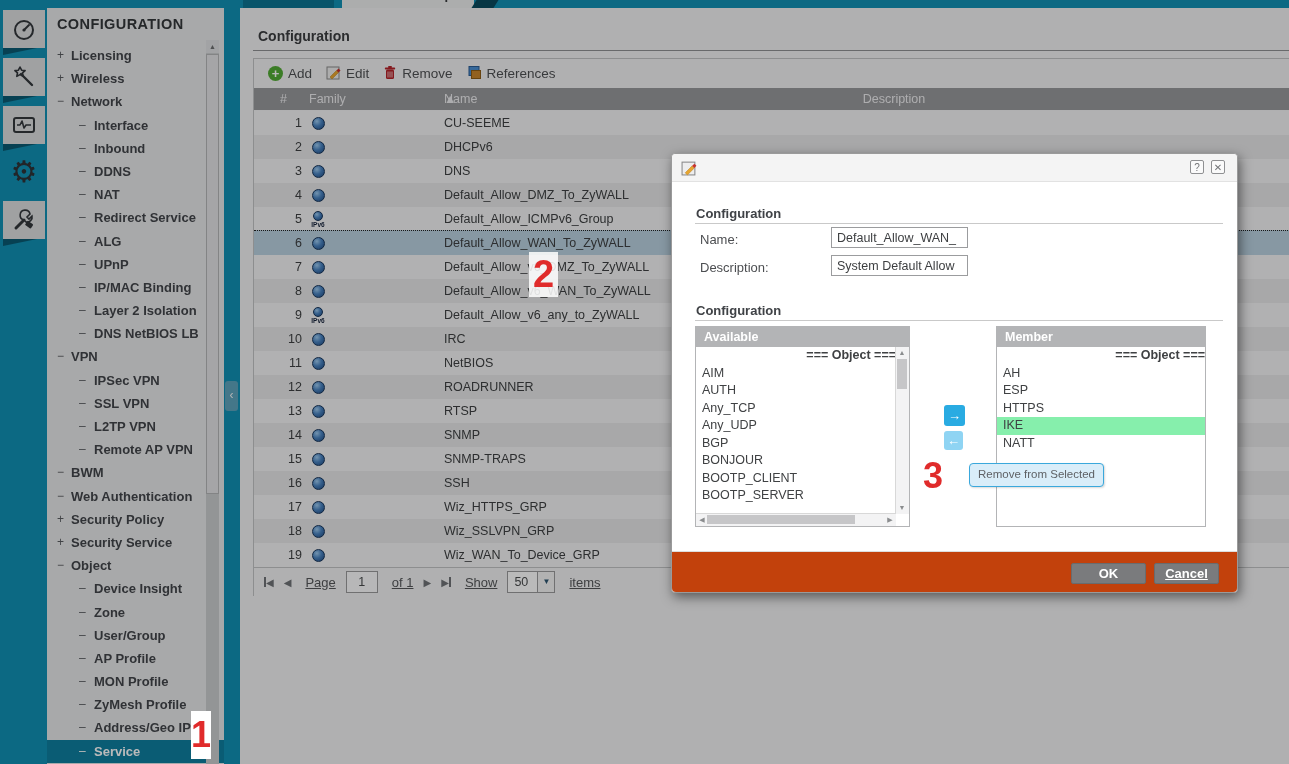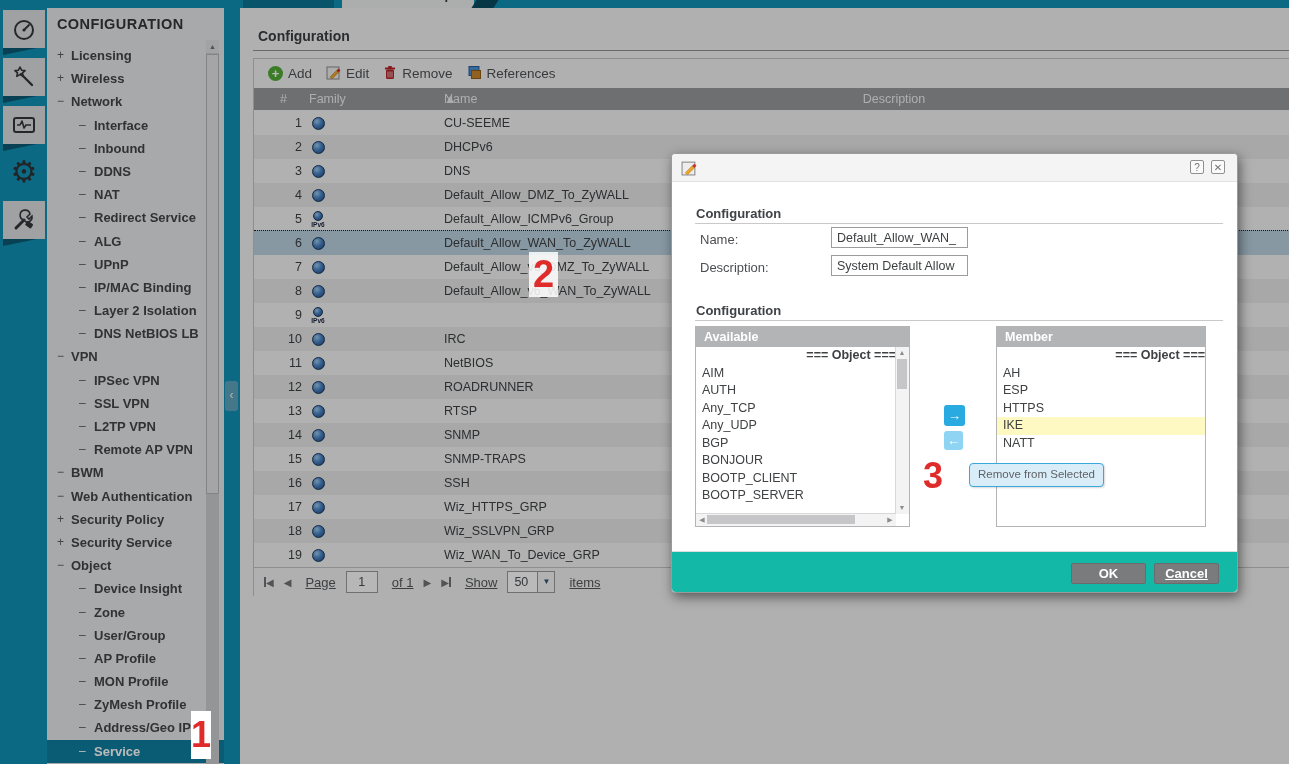--- a/index.html
+++ b/index.html
@@ -97,38 +97,38 @@
              padding:0 5px;box-sizing:border-box;font-family:inherit;}
   .listbox{position:absolute;top:172px;width:215px;height:201px;border:1px solid #b3b4b6;box-sizing:border-box;background:#fff;}
   .lb-avail{left:23px;}
   .lb-member{left:324px;width:210px;padding-left:42px;}
   .lb-head{position:absolute;left:0;right:0;top:0;height:20px;background:#b3b4b6;color:#fff;font-size:12.5px;font-weight:bold;
            line-height:20px;padding-left:8px;}
   .lb-items{position:absolute;left:0;top:20px;right:0;bottom:0;overflow:hidden;}
   .lb-avail .lb-items{right:13px;bottom:12px;}
   .lb-row{height:17.5px;line-height:17.5px;font-size:12.5px;color:#3f4143;padding-left:6px;white-space:nowrap;cursor:default;}
   .lb-row.grp{text-align:right;padding-left:0;font-weight:bold;}
-  .lb-row.sel{background:#fef9c3;}
+  .lb-row.sel{background:#86efac;}
   .vscroll{position:absolute;top:20px;right:0;bottom:12px;width:13px;background:#f3f3f4;border-left:1px solid #d8d8d8;}
   .vscroll .va{position:absolute;left:0;width:12px;height:10px;font-size:7px;color:#8a8c8e;text-align:center;line-height:10px;}
   .vscroll .vtop{top:1px;}
   .vscroll .vbot{bottom:1px;}
   .vscroll .vthumb{position:absolute;left:1px;top:12px;width:10px;height:30px;background:#c6c6c8;}
   .hscroll{position:absolute;left:0;right:13px;bottom:0;height:12px;background:#f3f3f4;border-top:1px solid #d8d8d8;}
   .hscroll .ha{position:absolute;top:0;width:10px;height:11px;font-size:7px;color:#8a8c8e;text-align:center;line-height:11px;}
   .hscroll .hl{left:1px;}
   .hscroll .hr{right:1px;}
   .hscroll .hthumb{position:absolute;left:11px;top:1px;width:148px;height:9px;background:#c6c6c8;}
   .movebtn{position:absolute;left:272px;width:21px;height:21px;border-radius:3px;color:#fff;font-size:13px;font-weight:bold;
            text-align:center;line-height:21px;cursor:pointer;}
   .mv-right{top:251px;background:#29abe2;}
   .mv-left{top:277px;width:19px;height:19px;line-height:19px;background:#8fd4f3;}
   .tooltip{position:absolute;left:297px;top:309px;width:133px;height:22px;background:#d9edf9;border:1px solid #3aa8dc;border-radius:4px;
            font-size:11.5px;color:#5f6165;text-align:center;line-height:21px;box-shadow:1px 1px 2px rgba(0,0,0,.15);}
-  .dlg-footer{position:absolute;left:0;right:0;bottom:0;height:40px;background:#14b8a6;border-top:1px solid #ddd;border-radius:0 0 4px 4px;}
+  .dlg-footer{position:absolute;left:0;right:0;bottom:0;height:40px;background:#c2410c;border-top:1px solid #ddd;border-radius:0 0 4px 4px;}
   .dlg-btn{position:absolute;top:11px;height:21px;background:#7a7b7d;border:1px solid #6a6b6d;border-radius:2px;color:#fff;
            font-size:13px;font-weight:bold;text-align:center;line-height:19px;cursor:pointer;box-sizing:border-box;}
   .btn-ok{right:91px;width:75px;}
   .btn-cancel{right:18px;width:65px;text-decoration:underline;}
   
   .annot{position:absolute;z-index:40;color:#e02b2b;font-weight:bold;font-family:"Liberation Sans",sans-serif;}
   .annot .box{position:absolute;inset:0;background:#fff;}
   .annot .n{position:relative;display:block;text-align:center;}
   .annot1{left:191px;top:711px;width:20px;height:48px;font-size:36px;}
   .annot1 .n{line-height:48px;}
@@ -443,20 +443,21 @@
               <span class="globe"></span>
             </span>
             <span class="nm">Default_Allow_v6_WAN_To_ZyWALL</span>
           </div>
           <div class="trow odd" style="top: 244px;">
             <span class="num">9</span>
             <span class="fam">
               <span class="globe small"></span>
               <span class="v6lbl">IPv6</span>
             </span>
+            <span class="nm">Default_Allow_v6_any_to_ZyWALL</span>
           </div>
           <div class="trow even" style="top: 268px;">
             <span class="num">10</span>
             <span class="fam">
               <span class="globe"></span>
             </span>
             <span class="nm">IRC</span>
           </div>
           <div class="trow odd" style="top: 292px;">
             <span class="num">11</span>

